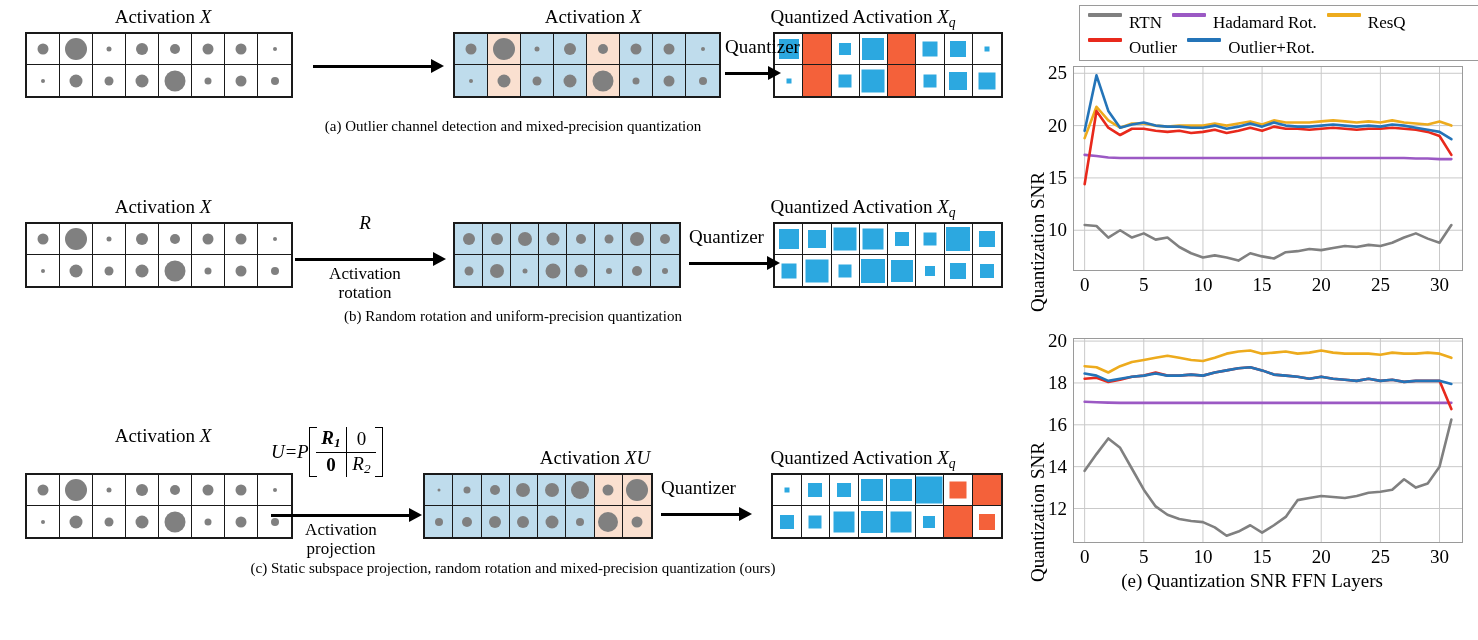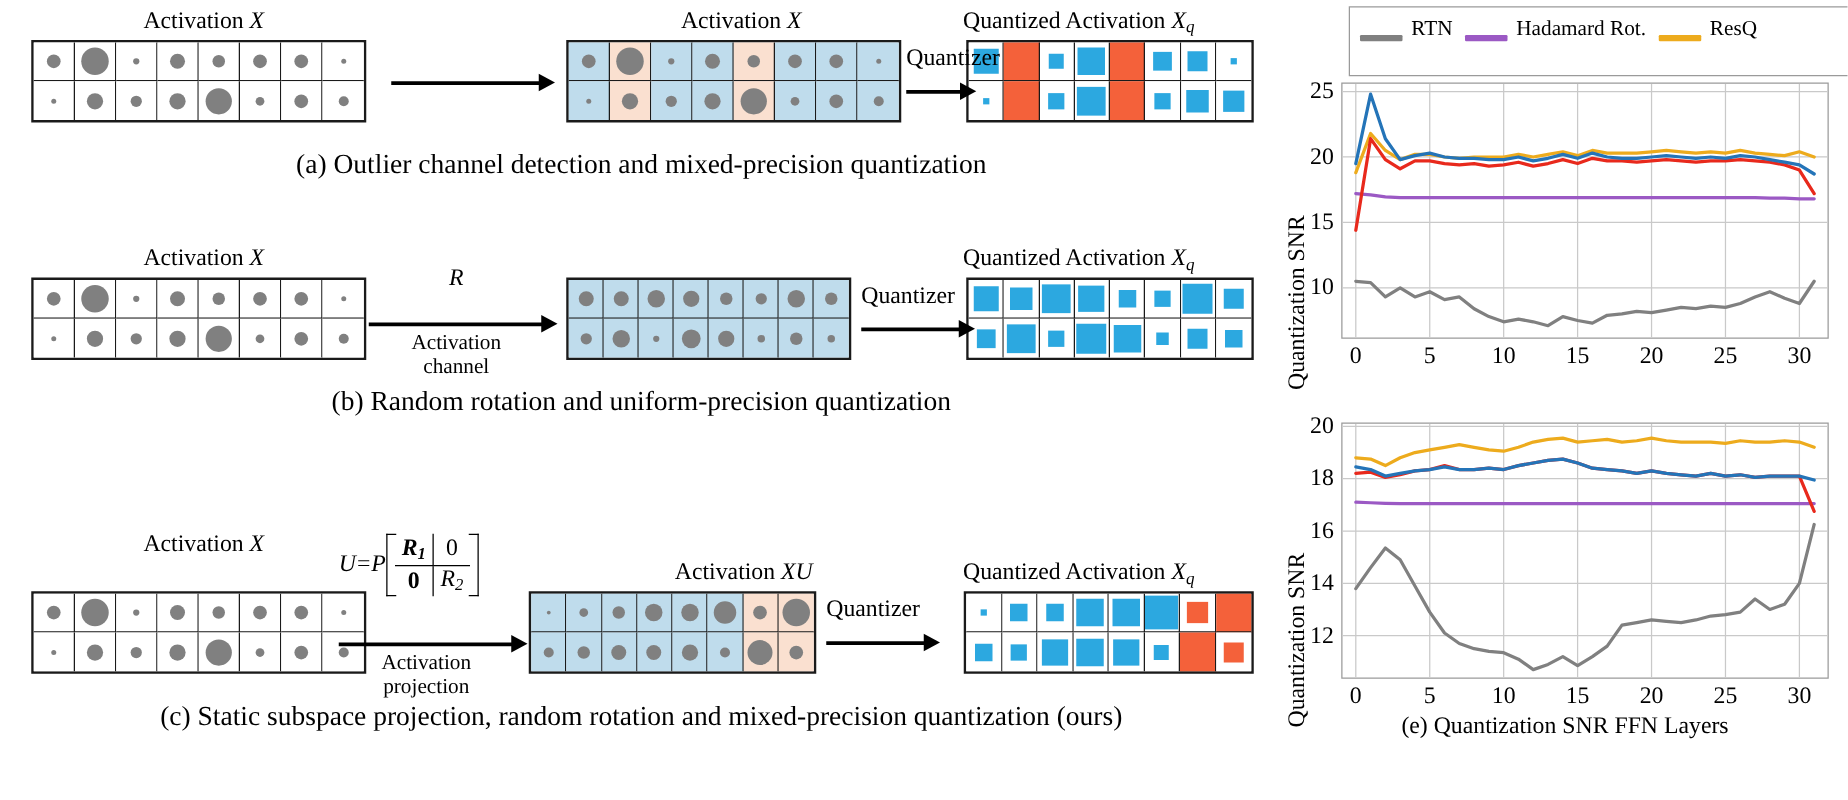--- a/index.html
+++ b/index.html
@@ -90,21 +90,21 @@
     text-align:center;
     line-height:1.12;
     white-space:nowrap;
     font-family:"Liberation Serif", serif;
   }
 
   .caption {
     position:absolute;
     width:1000px;
     text-align:center;
-    font-size:22px;
+    font-size:15px;
     font-family:"Liberation Serif", serif;
     color:#000;
   }
 
   
   .matrix-expr {
     position:absolute;
     display:flex;
     align-items:center;
     font-size:19px;
@@ -146,21 +146,21 @@
 
   .legend-box {
     position:absolute;
     left:66px; top:5px;
     width:402px; height:56px;
     border:1.2px solid #9a9a9a;
     background:#fff;
     padding:4px 6px 2px 8px;
   }
   .legend-row { display:flex; align-items:center; height:25px; }
-  .legend-item { display:flex; align-items:flex-end; margin-right:10px; white-space:nowrap; }
+  .legend-item { display:flex; align-items:flex-start; margin-right:10px; white-space:nowrap; }
   .legend-swatch { width:34px; height:4.5px; border-radius:1px; margin-right:7px; }
   .legend-label { font-size:17px; font-family:"Liberation Serif", serif; color:#000; }
 
   .chart { position:absolute; }
   .chart-plot {
     position:absolute;
     border:1.2px solid #9a9a9a;
     background:#fff;
   }
   .ylabel {
@@ -520,21 +520,21 @@
           </div>
         </div>
 
       <div class="arrow-label ital" style="left:282px; top:22px; width:140px;">R</div>
       <div class="arrow-wrap" style="left:282px; top:68px;">
         <div class="arrow-line" style="width:140px;"></div>
         <div class="arrow-head" style="left:138px;"></div>
       </div>
       <div class="arrow-sub" style="left:282px; top:74px; width:140px;">
         <div>Activation</div>
-        <div>channel</div>
+        <div>rotation</div>
       </div>
 
       <div class="arrow-label" style="left:676px; top:36px; width:52px;">Quantizer</div>
       <div class="arrow-wrap" style="left:676px; top:72px;">
         <div class="arrow-line" style="width:80px;"></div>
         <div class="arrow-head" style="left:78px;"></div>
       </div>
 
       <div class="caption" style="top:118px;">(b) Random rotation and uniform-precision quantization</div>
     </div>
@@ -736,20 +736,30 @@
             <div class="legend-swatch" style="background: rgb(128, 128, 128);"></div>
             <span class="legend-label">RTN</span>
           </div>
           <div class="legend-item">
             <div class="legend-swatch" style="background: rgb(155, 89, 196);"></div>
             <span class="legend-label">Hadamard Rot.</span>
           </div>
           <div class="legend-item">
             <div class="legend-swatch" style="background: rgb(237, 171, 29);"></div>
             <span class="legend-label">ResQ</span>
+          </div>
+        </div>
+      <div class="legend-row" id="legend-row-2">
+          <div class="legend-item">
+            <div class="legend-swatch" style="background: rgb(232, 41, 28);"></div>
+            <span class="legend-label">Outlier</span>
+          </div>
+          <div class="legend-item">
+            <div class="legend-swatch" style="background: rgb(36, 116, 184);"></div>
+            <span class="legend-label">Outlier+Rot.</span>
           </div>
         </div>
     </div>
 
     <div class="chart" style="left:0; top:62px; width:478px; height:258px;">
       <div class="ylabel" style="left:14px; top:250px;">Quantization SNR</div>
       <div id="d-yticks">
           <div class="ytick" style="top: 168.237px; right: 424px;">10</div>
           <div class="ytick" style="top: 115.918px; right: 424px;">15</div>
           <div class="ytick" style="top: 63.5979px; right: 424px;">20</div>

